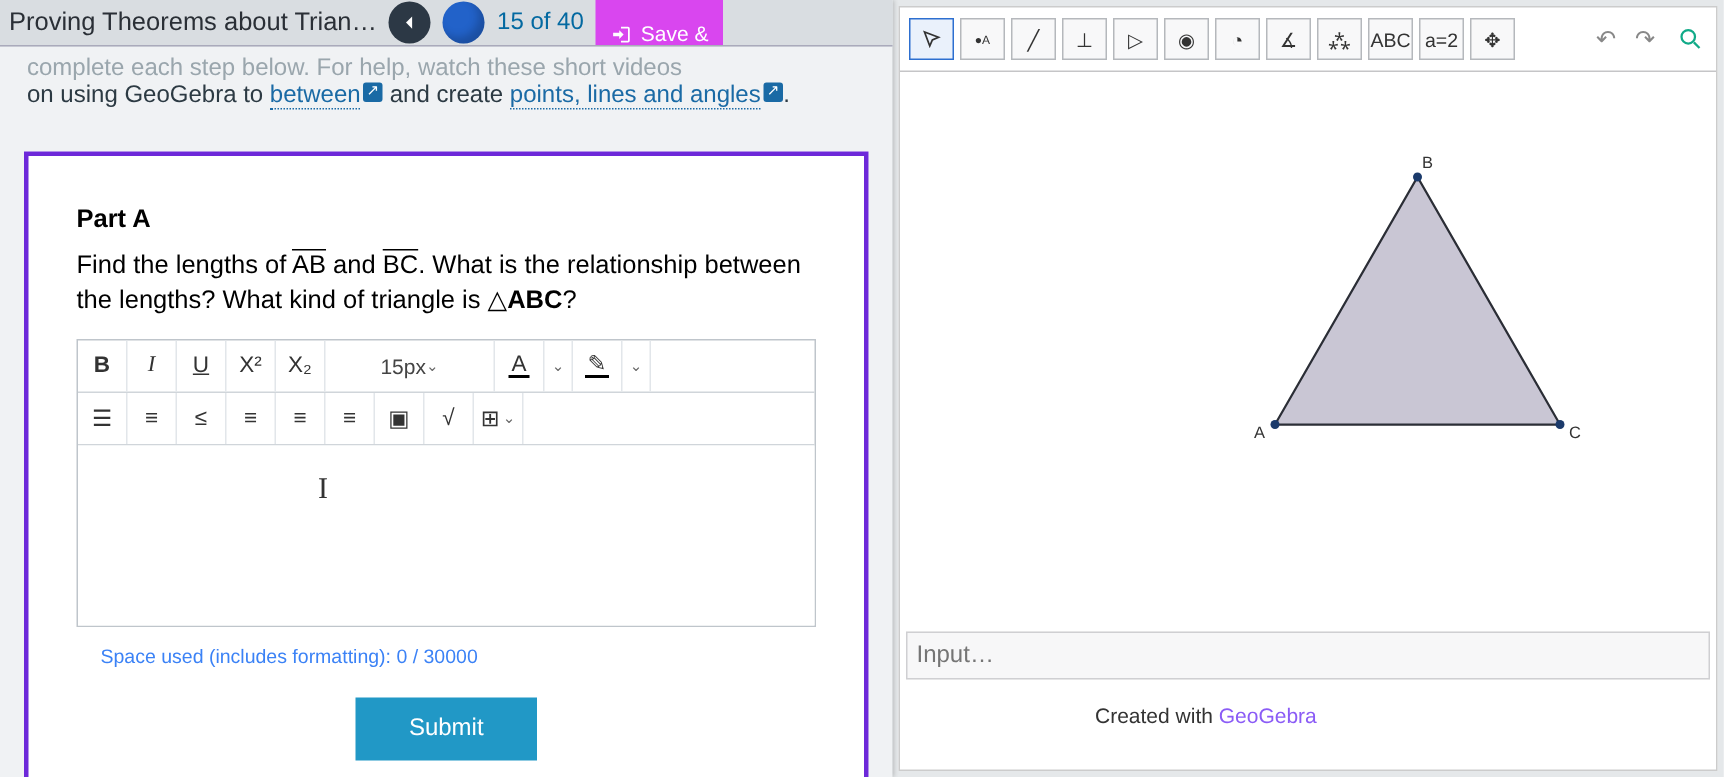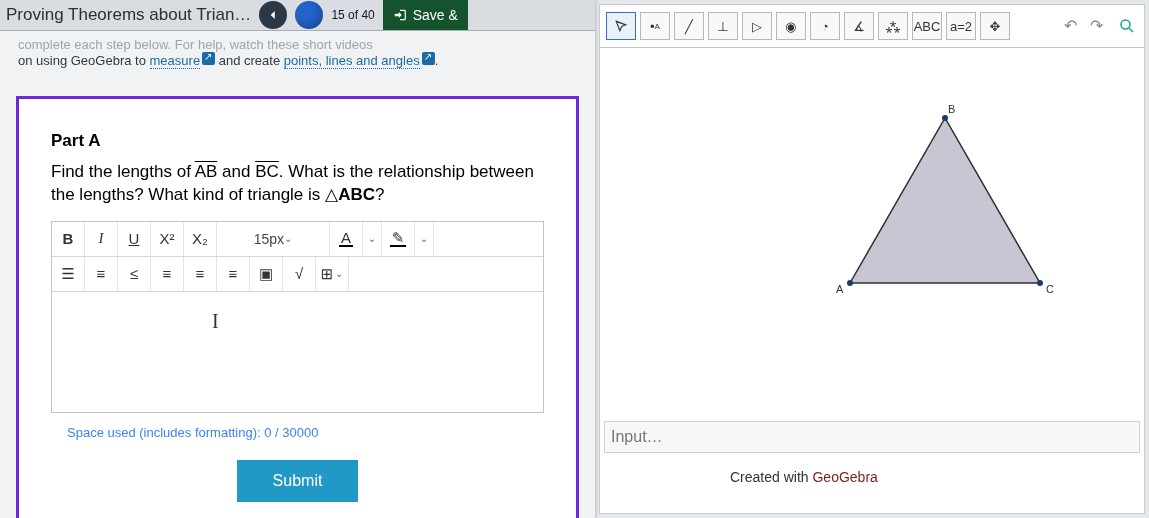--- a/index.html
+++ b/index.html
@@ -5,25 +5,25 @@
 body{margin:0;font-family:"Segoe UI",Arial,sans-serif;background:#e5e8ea;overflow:hidden;width:1149px;height:518px}
 .wrap{display:flex;width:100%;height:100%}
 .left{width:595px;background:#f0f2f4;box-shadow:1px 0 3px rgba(0,0,0,.2);position:relative;display:flex;flex-direction:column}
 .right{flex:1;background:#fff;position:relative;border:1px solid #ccc;margin:4px}
 
 
 .hdr{background:#d9dde1;height:42px;display:flex;align-items:center;padding:0 6px;gap:8px;border-bottom:1px solid #aab;min-width:0}
 .title{color:#2a2f36;font-size:17px;white-space:nowrap;overflow:hidden;text-overflow:ellipsis;max-width:260px}
 .navbtn{width:28px;height:28px;border-radius:50%;background:#2c3845;color:#fff;display:flex;align-items:center;justify-content:center;font-weight:bold;cursor:pointer}
 .bluecircle{width:28px;height:28px;border-radius:50%;background:#2262c9;box-shadow:inset -4px -4px 6px rgba(0,0,0,.2)}
-.pg{color:#0f172a;font-size:12px}
-.save{background:#14532d;color:#fff;height:30px;padding:0 10px;display:flex;align-items:center;gap:6px;font-size:14px}
+.pg{color:#0369a1;font-size:16px}
+.save{background:#d946ef;color:#fff;height:30px;padding:0 10px;display:flex;align-items:flex-end;gap:6px;font-size:14px}
 .save svg{width:14px;height:14px}
 
-.intro{padding:6px 18px 12px 18px;font-size:13px;color:#2c3a43}
+.intro{padding:6px 18px 12px 18px;font-size:16px;color:#2c3a43}
 .intro .ghost{color:#9aa6ad}
 .link{color:#1a6aa5;border-bottom:1px dotted #1a6aa5;cursor:pointer}
 .ext{display:inline-block;width:13px;height:13px;background:#1a6aa5;vertical-align:baseline;margin-left:2px;border-radius:2px;position:relative}
 .ext:after{content:"↗";position:absolute;color:#fff;font-size:10px;left:2px;top:-1px}
 
 .card{margin:16px 16px 10px 16px;background:#fff;border:3px solid #6d28d9;padding:32px}
 .partA{font-weight:bold;font-size:17px;margin-bottom:10px}
 .qtext{font-size:17px;line-height:1.35}
 .over{text-decoration:overline}
 
@@ -46,21 +46,21 @@
 .ggbtn{width:28px;height:26px;border:1px solid #b5b8bc;background:#f8f8f9;display:flex;align-items:center;justify-content:center;font-size:13px;color:#333;cursor:pointer}
 .ggbtn.sel{border:1px solid #2d6fd0;background:#eaf1fb}
 .spacer{flex:1}
 .undo{width:22px;height:20px;color:#888;cursor:pointer}
 .mag{width:22px;height:22px;display:flex;align-items:center;justify-content:center;color:#3a5;cursor:pointer}
 .tri{position:absolute;left:230px;top:55px}
 .ptlbl{position:absolute;font-size:11px;color:#333;font-family:Arial}
 
 .inputbar{position:absolute;bottom:60px;left:4px;right:4px;height:24px;border:1px solid #cfcfd2;background:#f7f7f8;font-size:16px;color:#777;padding:3px 6px}
 .credit{position:absolute;bottom:28px;left:130px;font-size:14px;color:#333}
-.credit a{color:#7f1d1d;cursor:pointer}
+.credit a{color:#8b5cf6;cursor:pointer}
 
 .right{display:flex;flex-direction:column}
 .ggc{flex:1;position:relative}
 </style>
 </head>
 <body>
 
 <div class="wrap">
  <div class="left">
   <div class="hdr">
@@ -75,21 +75,21 @@
     <div class="save">
       <svg viewBox="0 0 24 24" fill="#fff">
             <path d="M10 17l5-5-5-5v3H3v4h7v3z M20 3h-8v2h8v14h-8v2h8a2 2 0 0 0 2-2V5a2 2 0 0 0-2-2z"></path>
           </svg>
       <span>Save &amp;</span>
     </div>
   </div>
 
   <div class="intro">
     <span class="ghost">complete each step below. For help, watch these short videos</span><br>
-    <span>on using GeoGebra to </span><span class="link">measure</span><span class="ext"></span><span> and create </span><span class="link">points, lines and angles</span><span class="ext"></span><span>.</span>
+    <span>on using GeoGebra to </span><span class="link">between</span><span class="ext"></span><span> and create </span><span class="link">points, lines and angles</span><span class="ext"></span><span>.</span>
   </div>
 
   <div class="card">
     <div class="partA">Part A</div>
     <div class="qtext">
       <span>Find the lengths of </span><span class="over">AB</span><span> and </span><span class="over">BC</span><span>. What is the relationship between the lengths? What kind of triangle is △</span><b>ABC</b><span>?</span>
     </div>
 
     <div class="ed">
       <div class="edrow">

